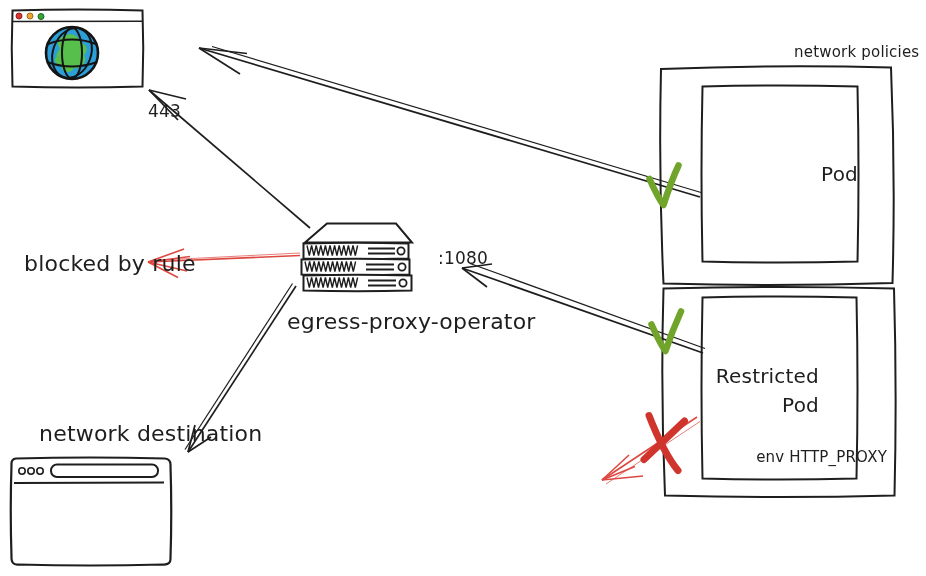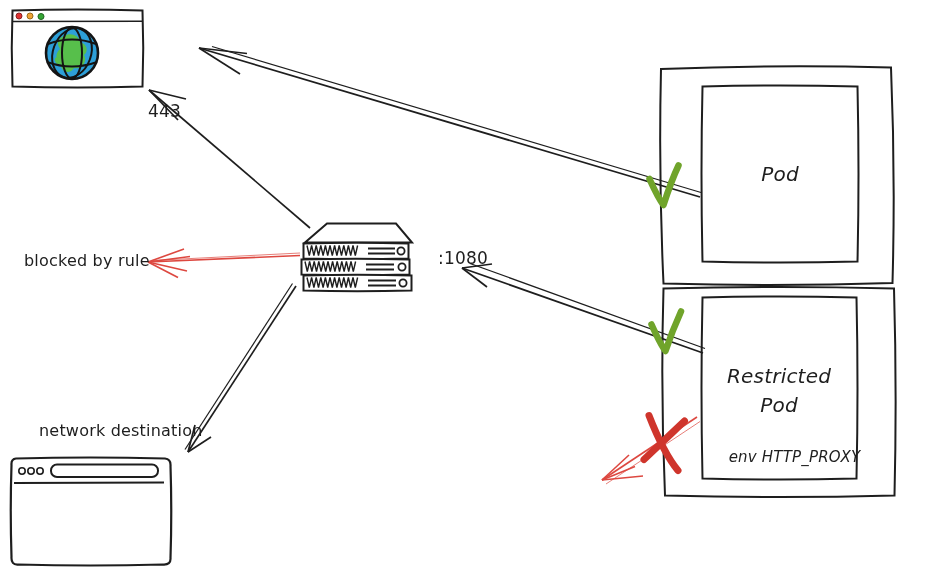--- a/index.html
+++ b/index.html
@@ -3,24 +3,24 @@
 <meta charset="utf-8">
 <style>
   html,body{margin:0;padding:0;}
   body{width:926px;height:576px;background:#ffffff;position:relative;overflow:hidden;
        font-family:"DejaVu Sans",sans-serif;color:#1e1e1e;}
   #canvas{position:absolute;left:0;top:0;width:926px;height:576px;}
   svg#shapes{position:absolute;left:0;top:0;}
   .lbl{position:absolute;white-space:nowrap;color:#1e1e1e;
        font-family:"DejaVu Sans",sans-serif;letter-spacing:.2px;}
   .lbl-sm{font-size:15px;}
-  .lbl-md{font-size:16px;}
+  .lbl-md{font-size:22px;}
   .lbl-num{font-size:17px;}
   .lbl-big{font-size:20px;}
-  .center{text-align:center;white-space:normal;font-style:italic;}
+  .center{text-align:right;white-space:normal;}
 </style>
 </head>
 <body>
 
 <div id="canvas">
 
 <svg id="shapes" width="926" height="576" viewBox="0 0 926 576" fill="none">
 
   <g stroke="#1e1e1e">
     <path d="M12.5,10.5 Q77,8.5 142.5,10.5 Q144,48 142.5,86.5 Q77,88.5 12.5,86.5 Q11,48 12.5,10.5 Z" stroke-width="2" fill="none"></path>
@@ -120,27 +120,29 @@
   <path d="M649.5,179 C654,189 659,199.5 663.5,205 C668,191 673.5,176 678.5,165.5" stroke="#70a42b" stroke-width="6.5" stroke-linecap="round" stroke-linejoin="round"></path>
   <path d="M651.5,324.5 C656,334.5 661,345.5 665.5,351 C670,337.5 676,322.5 681,311.5" stroke="#70a42b" stroke-width="6.5" stroke-linecap="round" stroke-linejoin="round"></path>
   <g stroke="#cf352c" stroke-width="7" stroke-linecap="round">
     <path d="M649,415.5 C657,436 666,456 678,470.5"></path>
     <path d="M684.5,421 C671,434 656,448 644,459.5"></path>
   </g>
 </svg>
 
 <div class="lbl lbl-num" style="left:148px;top:61px;margin-top:40px;">443</div>
 
+<div class="lbl lbl-sm" style="left:794px;top:43px;">network policies</div>
 
 <div class="lbl lbl-big center" style="left:702px;top:162px;width:156px;">Pod</div>
 
-<div class="lbl lbl-big center" style="left:714px;top:362px;width:130px;line-height:1.45;">Restricted Pod</div>
+<div class="lbl lbl-big center" style="left:689px;top:362px;width:130px;line-height:1.45;">Restricted Pod</div>
 
 <div class="lbl lbl-sm center" style="left:702px;top:448px;width:185px;">env HTTP_PROXY</div>
 
 <div class="lbl lbl-num" style="left:438px;top:248px;">:1080</div>
 
+<div class="lbl lbl-md" style="left:287px;top:309px;">egress-proxy-operator</div>
 
 <div class="lbl lbl-md" style="left:24px;top:251px;">blocked by rule</div>
 
 <div class="lbl lbl-md" style="left:39px;top:421px;">network destination</div>
 
 </div>
 
 </body></html>

